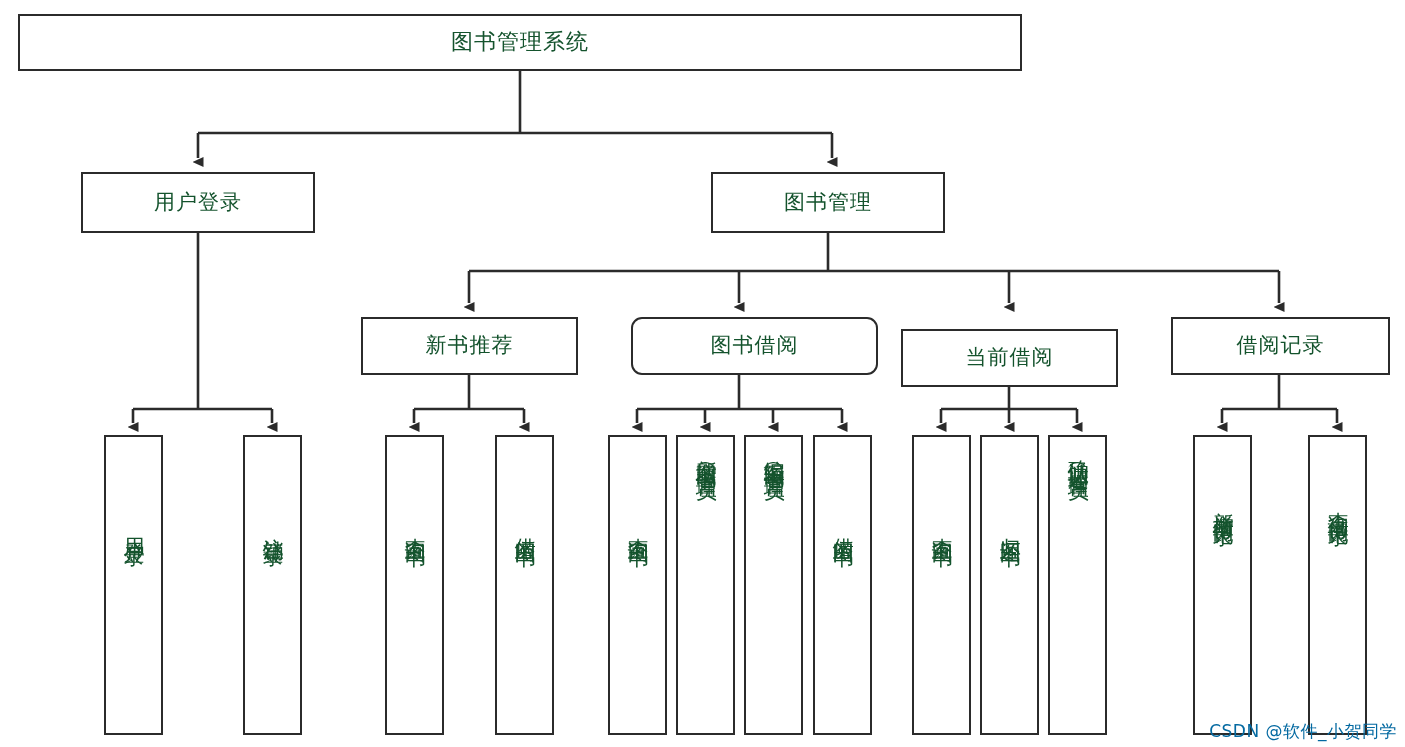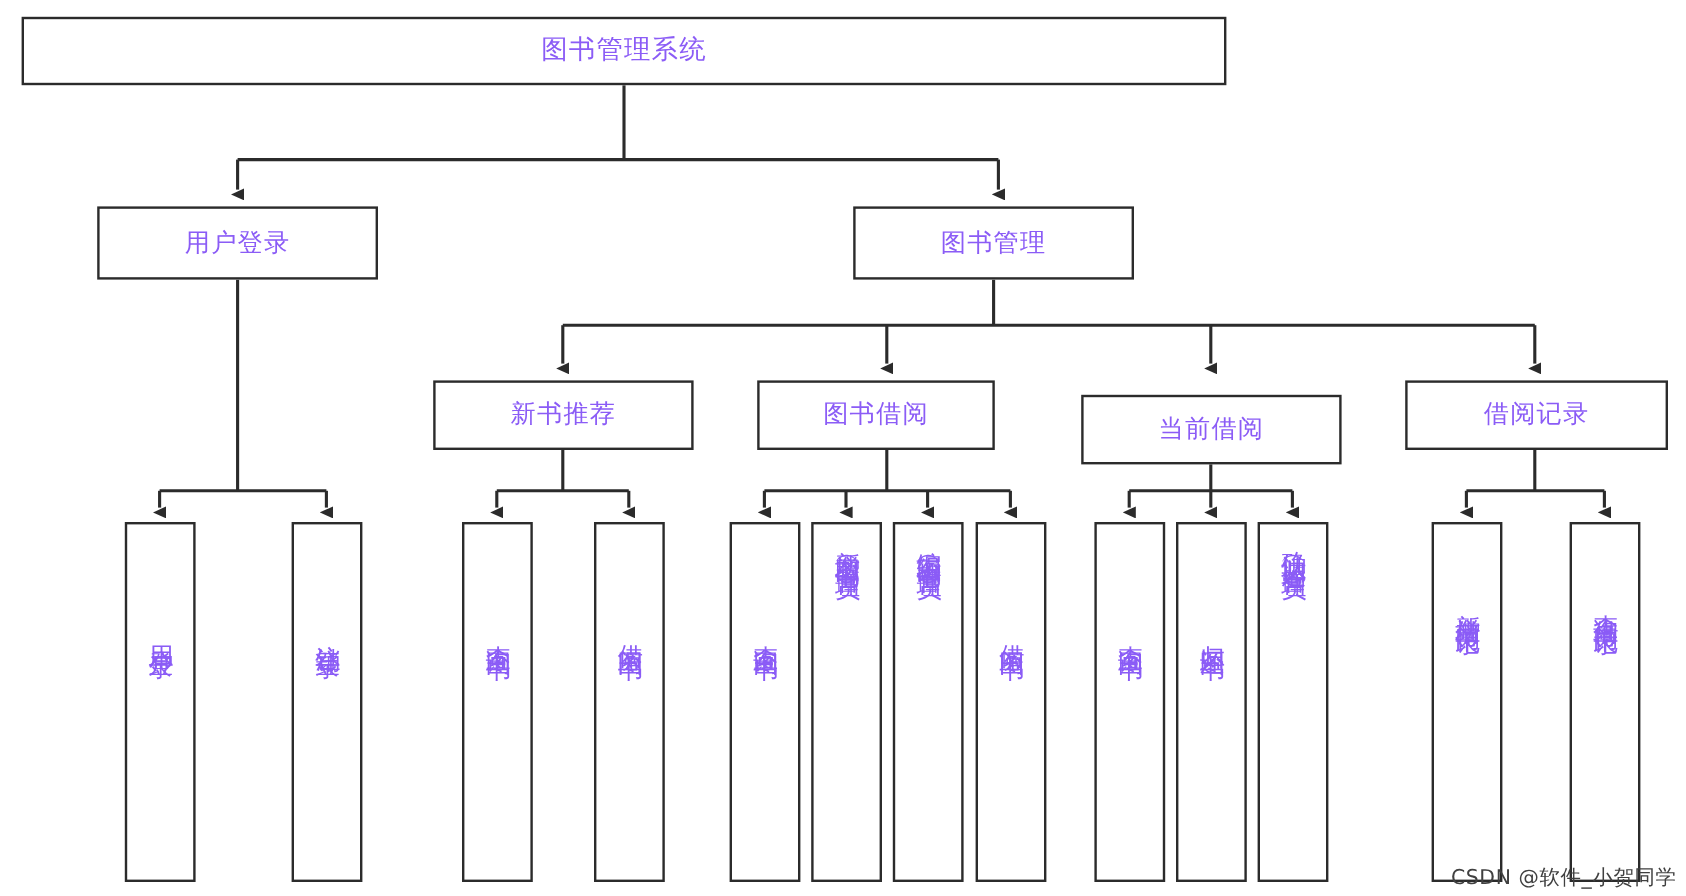--- a/index.html
+++ b/index.html
@@ -27,21 +27,21 @@
     pointer-events: none;
   }
   .node {
     position: absolute;
     box-sizing: border-box;
     background: #ffffff;
     border: 2.5px solid #2b2b2b;
     display: flex;
     align-items: center;
     justify-content: center;
-    color: #8b5cf6;
+    color: #14532d;
     z-index: 2;
   }
   .node-label {
     display: block;
     text-align: center;
     letter-spacing: 1px;
     white-space: nowrap;
   }
   
   .node.horiz .node-label {
@@ -69,21 +69,21 @@
     margin-top: 78px;
   }
   .node.vert.mid2 .node-label {
     margin-top: 52px;
   }
   #watermark {
     position: absolute;
     right: 8px;
     bottom: 4px;
     font-size: 17px;
-    color: #404040;
+    color: #0369a1;
     letter-spacing: 0.5px;
     z-index: 5;
     white-space: nowrap;
   }
 </style>
 </head>
 <body>
 
 <div id="diagram-root">
 
@@ -144,21 +144,21 @@
   <div class="node horiz" style="left:81px; top:172px; width:234px; height:61px;">
     <span class="node-label">用户登录</span>
   </div>
   <div class="node horiz" style="left:711px; top:172px; width:234px; height:61px;">
     <span class="node-label">图书管理</span>
   </div>
 
   <div class="node horiz" style="left:361px; top:317px; width:217px; height:58px;font-family:Liberation Serif, serif;">
     <span class="node-label">新书推荐</span>
   </div>
-  <div class="node horiz" style="left:631px; top:317px; width:198px; height:58px;">
+  <div class="node horiz" style="left:631px; top:317px; width:247px; height:58px;border-radius:11px;">
     <span class="node-label">图书借阅</span>
   </div>
   <div class="node horiz" style="left:901px; top:317px; width:217px; height:58px;margin-top:12px;">
     <span class="node-label">当前借阅</span>
   </div>
   <div class="node horiz" style="left:1171px; top:317px; width:219px; height:58px;">
     <span class="node-label">借阅记录</span>
   </div>
 
   <div class="node vert mid" style="left:104px; top:435px; width:59px; height:300px;">

